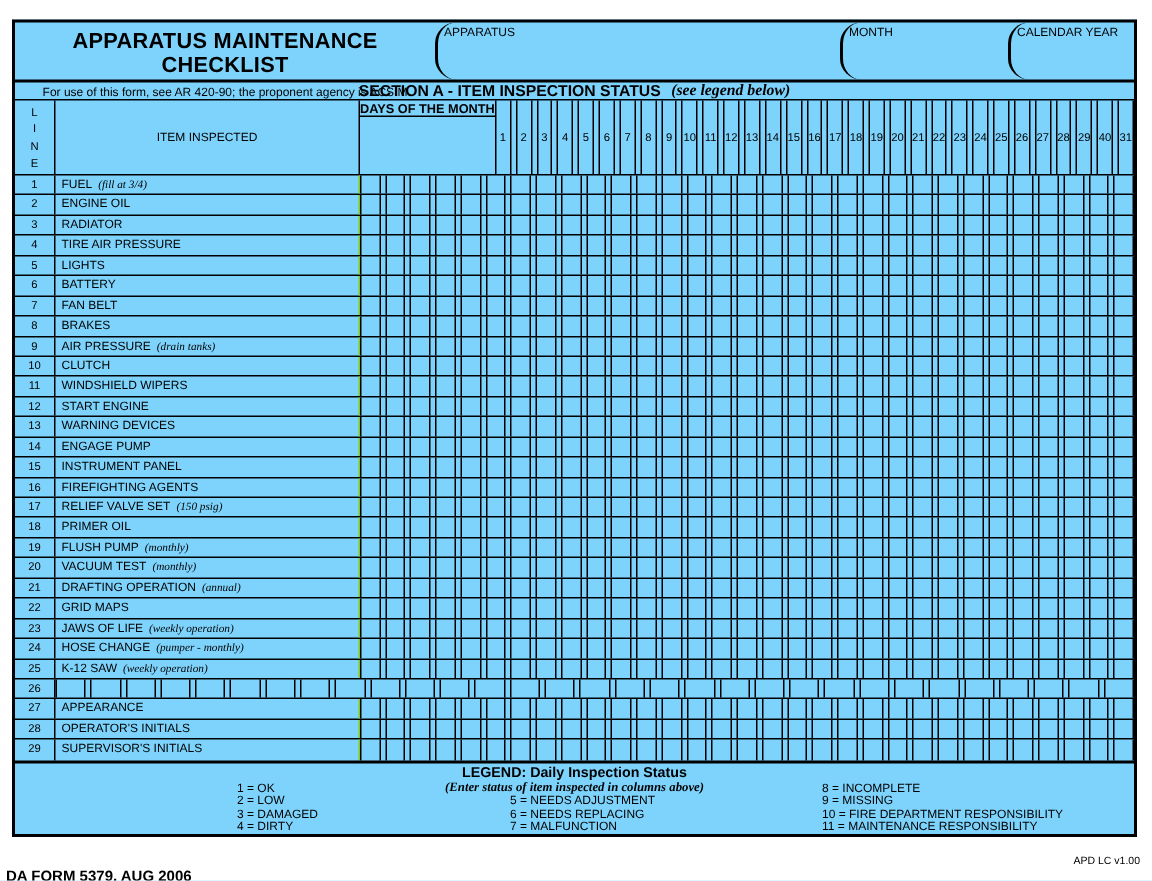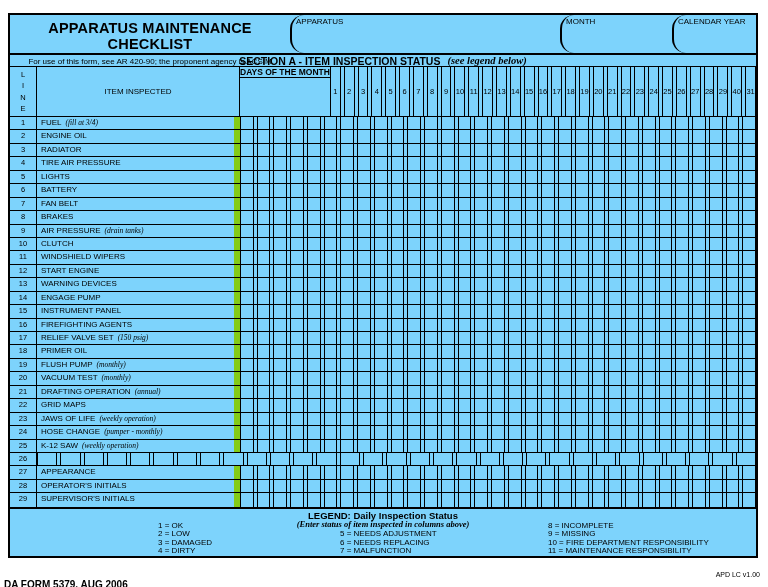--- a/index.html
+++ b/index.html
@@ -38,21 +38,21 @@
     font-size: 8.5px; font-weight: bold; line-height: 11px; }
   .day-nums { flex: 1; display: grid; grid-template-columns: repeat(31, 1fr); column-gap: 3px; }
   .day-num { border-left: 1px solid #000; border-right: 1px solid #000;
     display: flex; align-items: center; justify-content: center; font-size: 7.5px; }
 
   
   .trow { display: flex; height: 13.45px; border-bottom: 1px solid #000; }
   .trow:last-child { border-bottom: none; }
   .cell-line { width: 27px; border-right: 1px solid #000; text-align: center;
     font-size: 7.5px; line-height: 12.5px; }
-  .cell-item { width: 203px; border-right: 6px solid #84cc16; font-size: 8px; line-height: 12.5px;
+  .cell-item { width: 203px; border-right: 1px solid #84cc16; font-size: 8px; line-height: 12.5px;
     padding-left: 4px; white-space: nowrap; overflow: hidden; }
   .item-note { font-family: "Liberation Serif", serif; font-style: italic; font-size: 7.5px; margin-left: 4px; }
   .days-grid { flex: 1; display: grid; grid-template-columns: repeat(31, 1fr); column-gap: 3px; }
   .day-cell { border-left: 1px solid #000; border-right: 1px solid #000; }
 
   
   .legend { position: relative; border-top: 2px solid #000; height: 49px; font-size: 8px; }
   .legend-title { position: absolute; top: 1px; left: 0; right: 0; text-align: center;
     font-weight: bold; font-size: 9.5px; }
   .legend-caption { position: absolute; top: 10.5px; left: 50%; transform: translateX(-50%);

